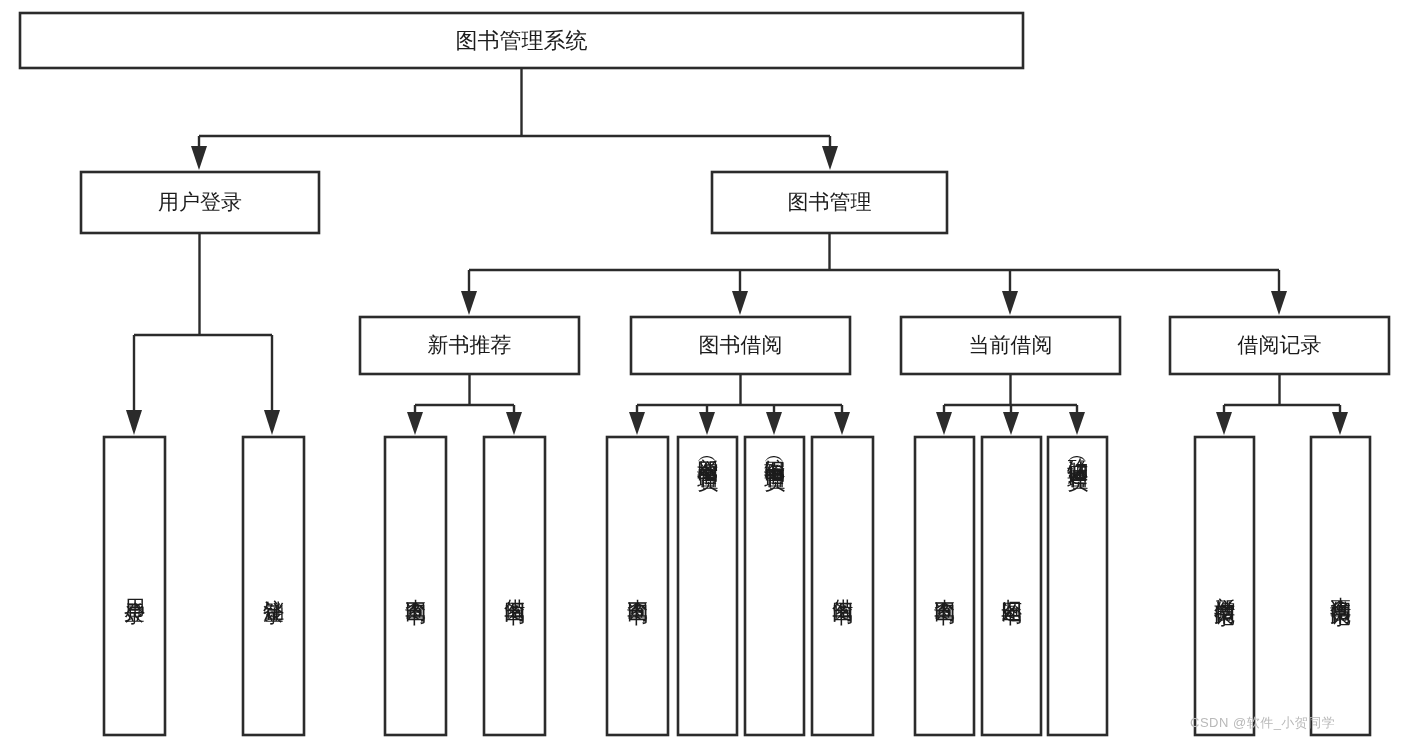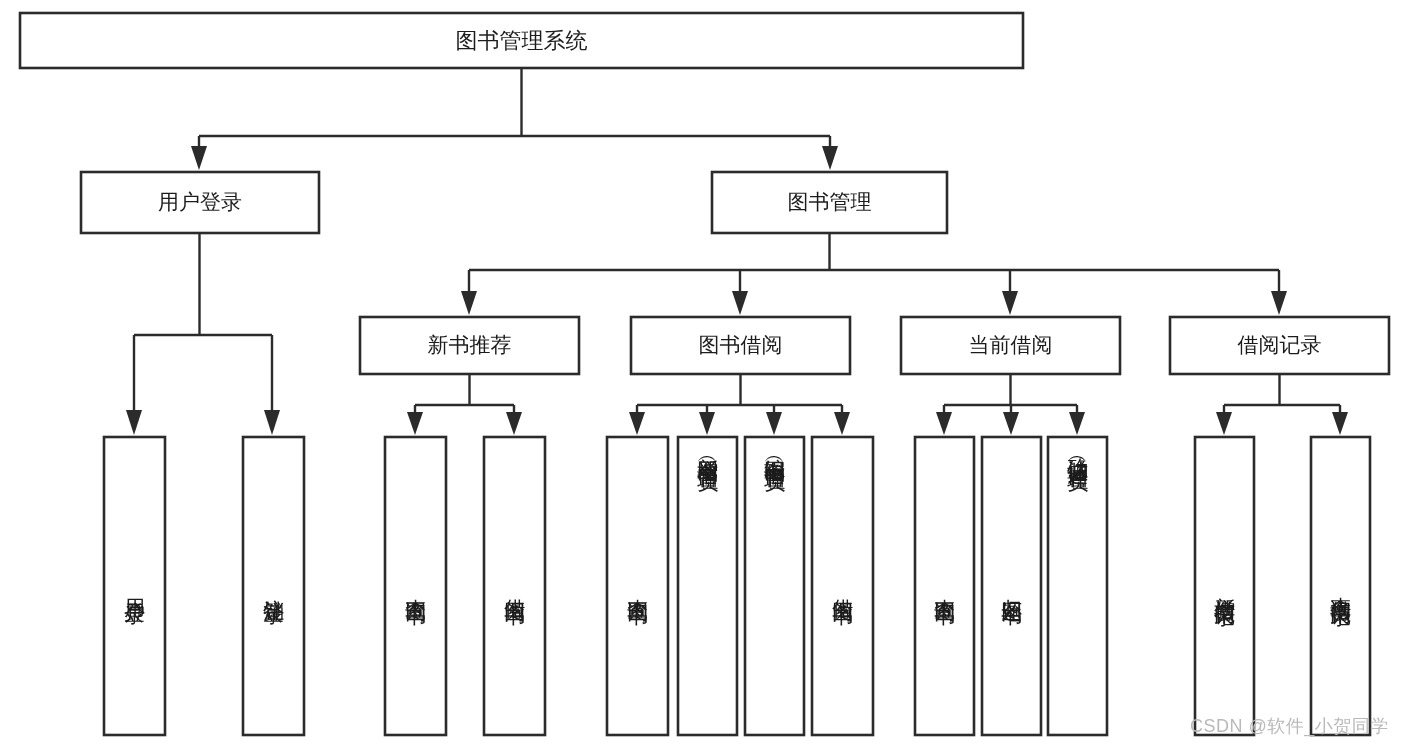--- a/index.html
+++ b/index.html
@@ -67,21 +67,21 @@
     font-family: "Liberation Sans", "DejaVu Sans", sans-serif;
     font-size: 21px;
     line-height: 1.08;
     letter-spacing: 2px;
     color: #1c1c1c;
     white-space: nowrap;
   }
   .watermark {
     position: absolute;
     font-family: "Liberation Sans", "DejaVu Sans", sans-serif;
-    font-size: 18px;
+    font-size: 13px;
     color: #b9b9b9;
     white-space: nowrap;
     letter-spacing: 0.5px;
   }
 </style>
 </head>
 <body>
 
 <div id="diagram-root">
 

